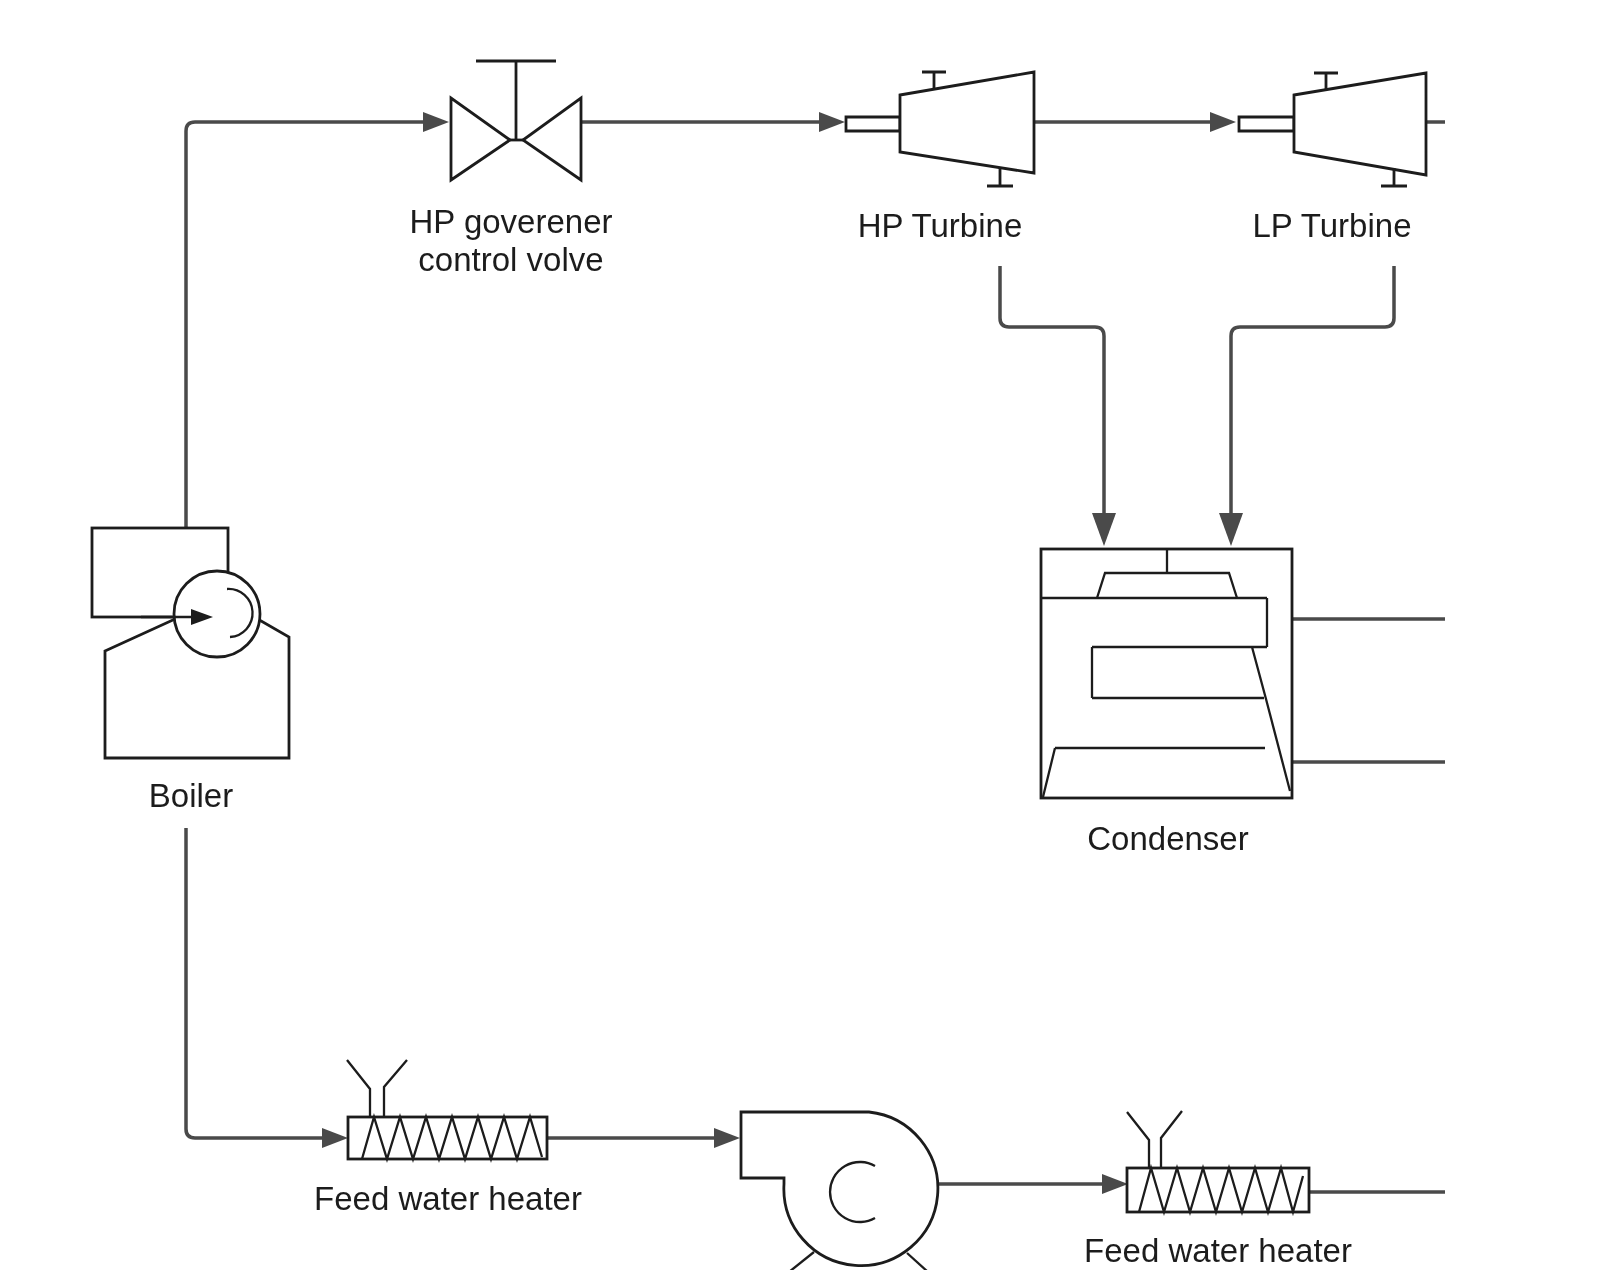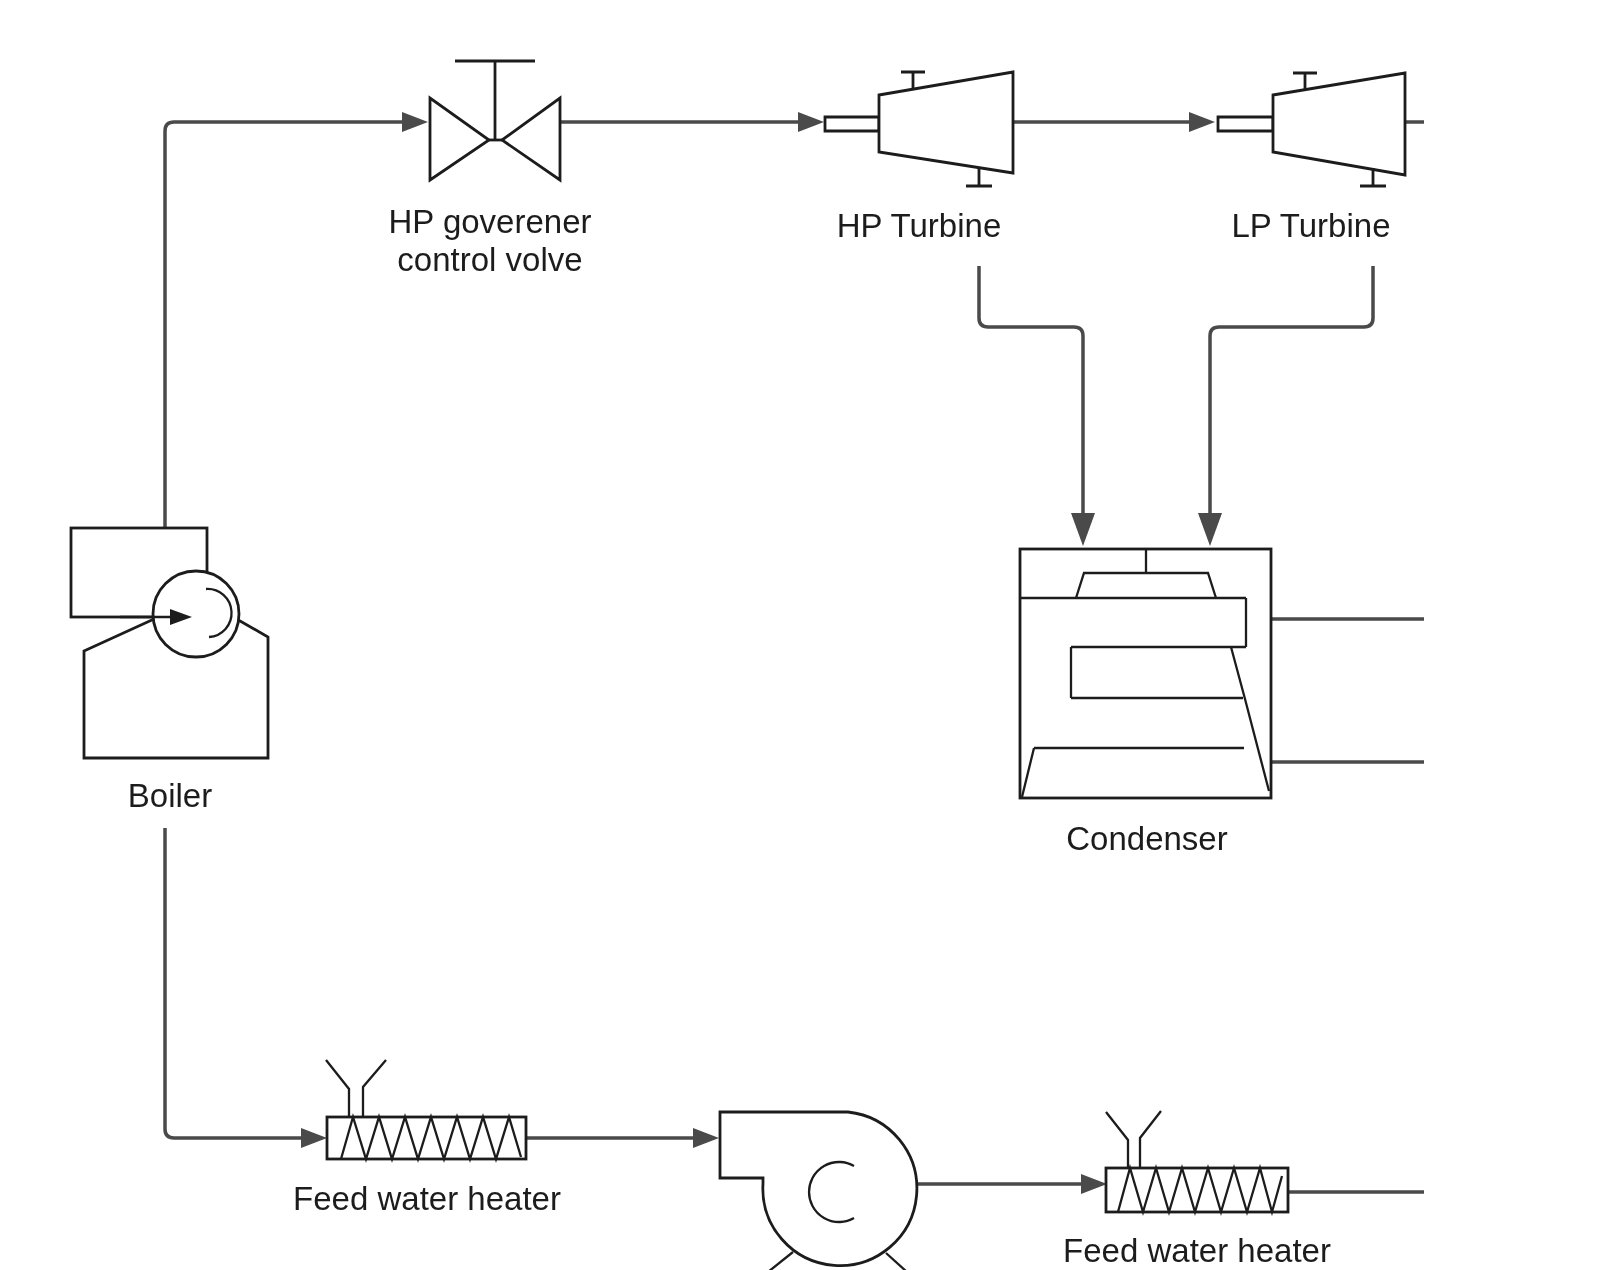--- a/index.html
+++ b/index.html
@@ -1,17 +1,17 @@
 <!DOCTYPE html>
 <html><head>
 <meta charset="utf-8">
 <style>
   html,body{margin:0;padding:0;background:#ffffff;}
   .canvas{position:relative;width:1424px;height:1270px;background:#ffffff;overflow:hidden;
-          font-family:"Liberation Sans", sans-serif;}
+          font-family:"Liberation Sans", sans-serif;margin-left:21px;}
   svg{display:block}
   .pipe{stroke:#4a4a4a;stroke-width:3.5;fill:none;}
   .pipe-arrow{fill:#4a4a4a;stroke:none;}
   .sym{stroke:#1c1c1c;stroke-width:2.8;fill:none;}
   .sym-w{stroke:#1c1c1c;stroke-width:2.8;fill:#ffffff;}
   .sym-thin{stroke:#1c1c1c;stroke-width:2.3;fill:none;}
   .blk-arrow{fill:#1c1c1c;stroke:none;}
   .lbl{font-family:"Liberation Sans", sans-serif;font-size:33px;fill:#1c1c1c;}
   .mid{text-anchor:middle;}
 </style>

